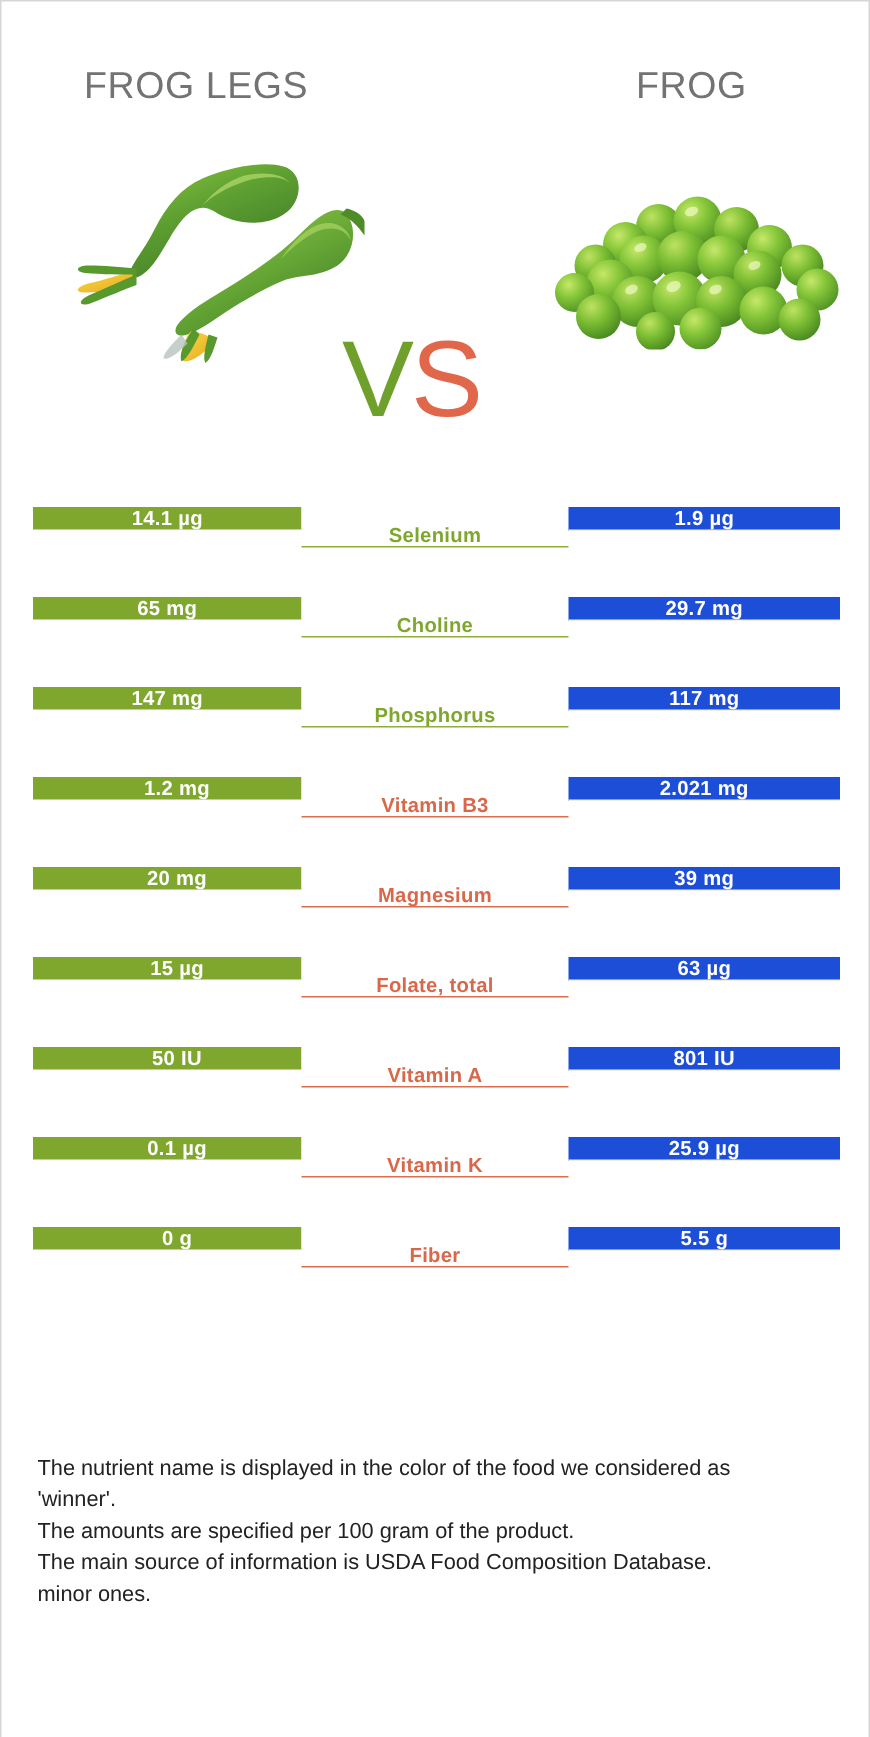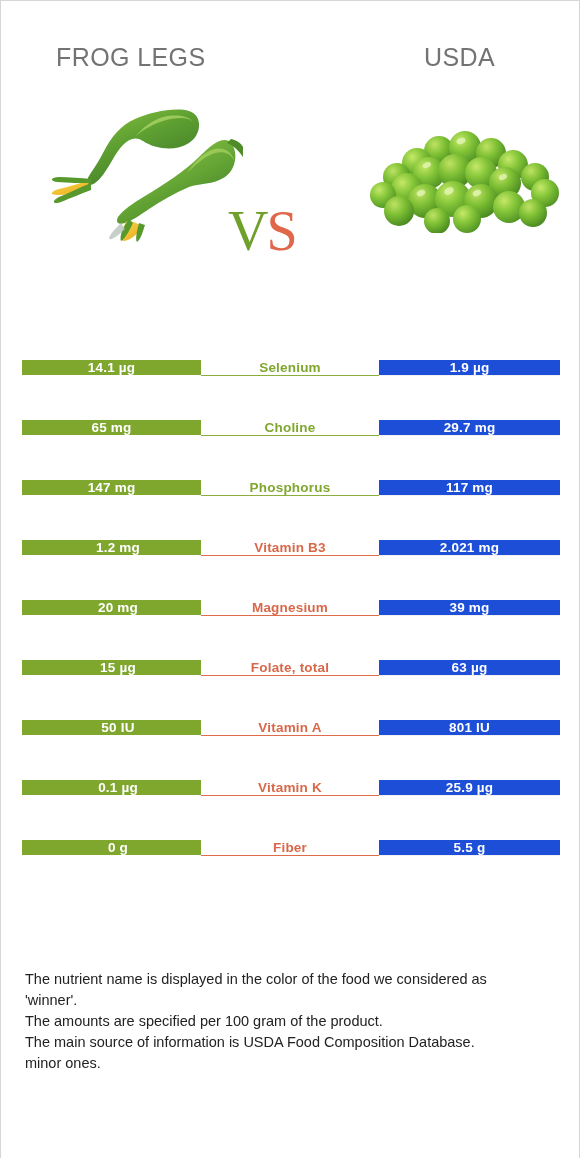--- a/index.html
+++ b/index.html
@@ -64,42 +64,42 @@
     position: absolute;
     left: 366px;
     top: 56px;
     width: 198px;
     height: 112px;
   }
 
   .vs {
     position: absolute;
     left: 227px;
-    top: 138px;
-    font-size: 56px;
+    top: 152px;
+    font-size: 72px;
     font-weight: 400;
     letter-spacing: -2px;
     line-height: 1;
-    font-family: Liberation Serif, serif;
+    font-family: Liberation Sans, sans-serif;
   }
   .vs .v { color: #6FA02C; }
   .vs .s { color: #E0674A; }
 
   
   .table {
     position: absolute;
     left: 21px;
     top: 315px;
     width: 538px;
   }
   .row {
     display: flex;
     width: 100%;
     height: 60px;
-    align-items: flex-end;
+    align-items: center;
   }
   .cell {
     display: flex;
     align-items: center;
     justify-content: center;
     box-sizing: border-box;
     font-size: 13.5px;
     font-weight: 700;
     letter-spacing: 0.2px;
   }
@@ -143,21 +143,21 @@
   }
   .footnote p { margin: 0; }
 </style>
 </head>
 <body>
 
 <div class="page">
 
   <div class="header">
     <div class="title title-left">FROG LEGS</div>
-    <div class="title title-right">USDA</div>
+    <div class="title title-right">FROG</div>
   </div>
 
   <div class="hero">
 
     <svg class="frog-legs" viewBox="0 0 200 160" aria-hidden="true">
       <defs>
         <linearGradient id="gLeg" x1="0" y1="0" x2="0.6" y2="1">
           <stop offset="0%" stop-color="#8CC63F"></stop>
           <stop offset="45%" stop-color="#5FA032"></stop>
           <stop offset="100%" stop-color="#3E7A26"></stop>

